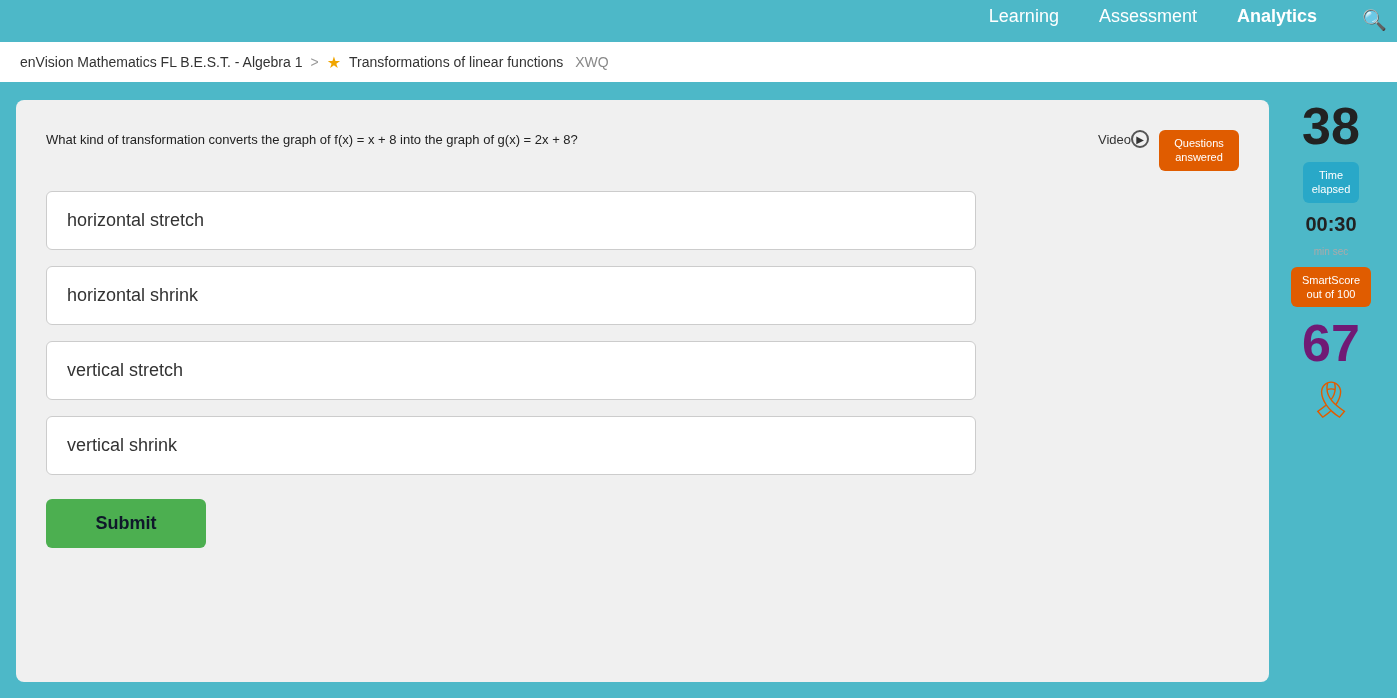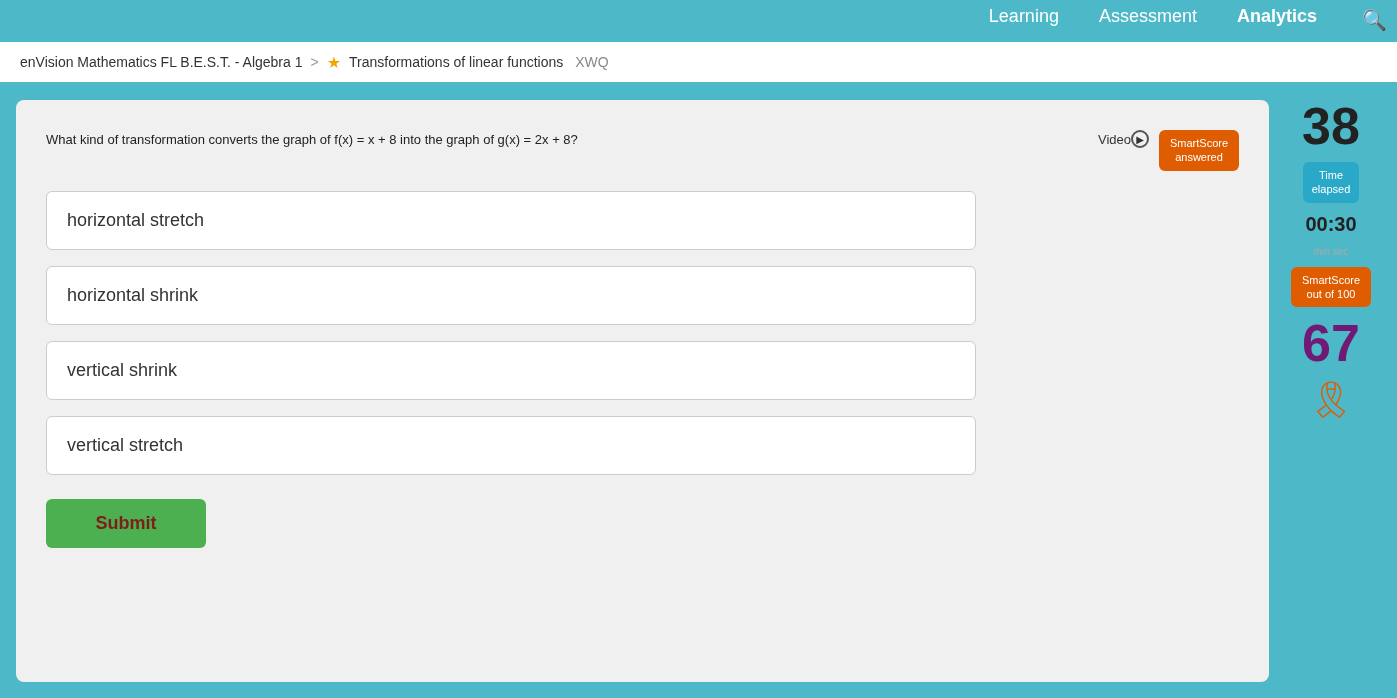--- a/index.html
+++ b/index.html
@@ -118,21 +118,21 @@
       border-radius: 6px;
       padding: 18px 20px;
       font-size: 18px;
       color: #333;
       cursor: pointer;
       width: 930px;
     }
 
     .submit-btn {
       background: #4caf50;
-      color: #7f1d1d;
+      color: #0f172a;
       border: none;
       border-radius: 6px;
       padding: 14px 40px;
       font-size: 18px;
       cursor: pointer;
       width: 160px;
       margin-top: 8px;
       font-weight: 600;
     }
 
@@ -273,29 +273,29 @@
   <div class="question-panel">
     <div class="question-panel-top">
       <div class="question-text">What kind of transformation converts the graph of f(x) = x + 8 into the graph of g(x) = 2x + 8?</div>
       <div class="top-right-area">
         <div class="video-btn">
           <span>Video</span>
           <div class="video-circle">
             <span>▶</span>
           </div>
         </div>
-        <div class="questions-answered-btn">SmartScore
+        <div class="questions-answered-btn">Questions
 answered</div>
       </div>
     </div>
 
     <div class="answer-option">horizontal stretch</div>
     <div class="answer-option">horizontal shrink</div>
+    <div class="answer-option">vertical stretch</div>
     <div class="answer-option">vertical shrink</div>
-    <div class="answer-option">vertical stretch</div>
 
     <button class="submit-btn">Submit</button>
   </div>
 
   <div class="right-sidebar">
     <div class="count-38">38</div>
     <div class="time-elapsed-btn">Time
 elapsed</div>
     <div class="timer-display">
       <span>00</span><span>:</span><span>30</span>

